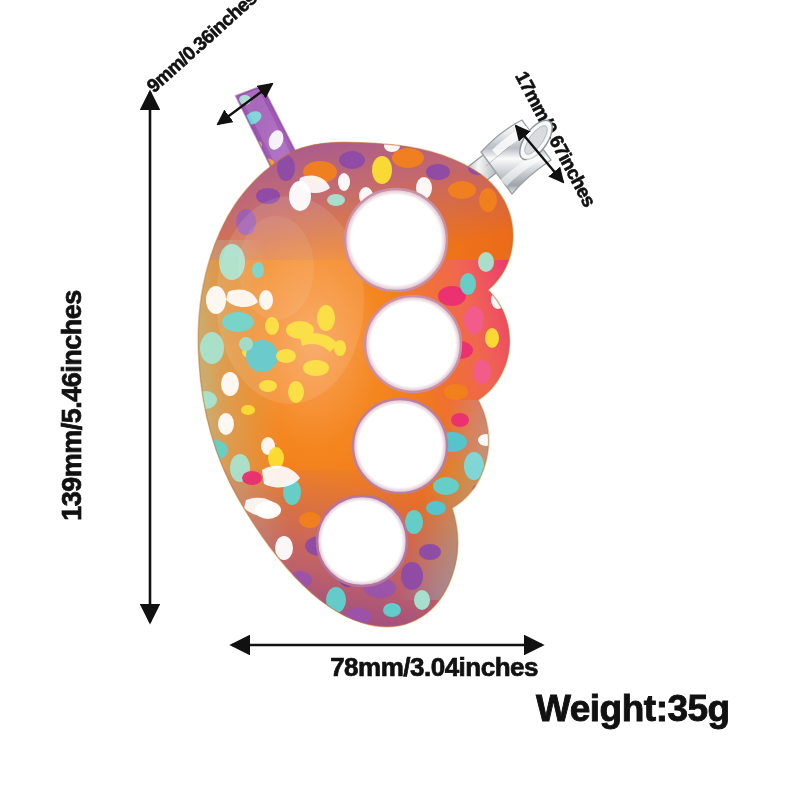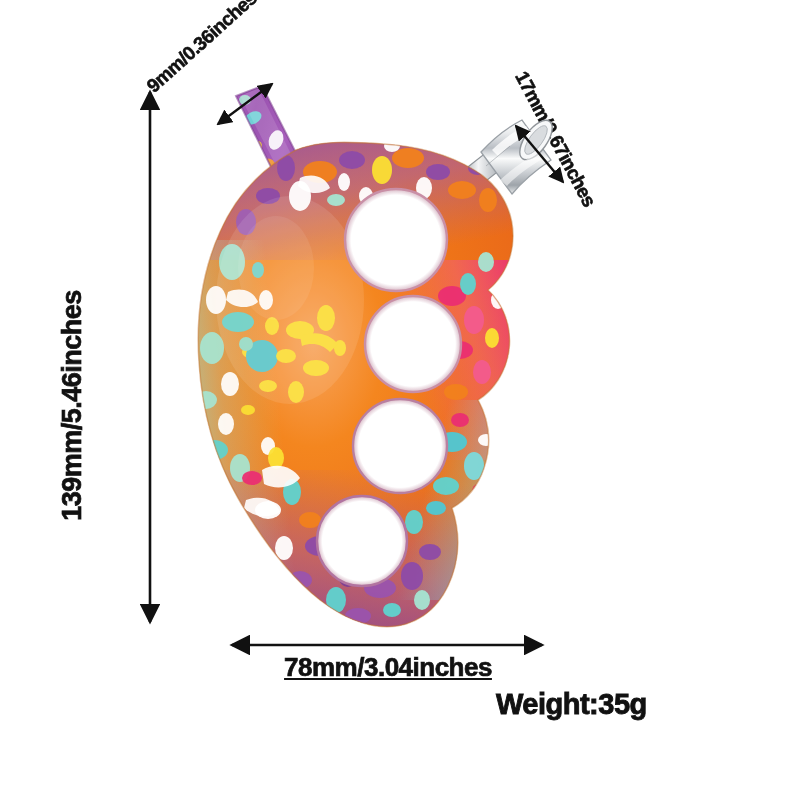--- a/index.html
+++ b/index.html
@@ -56,30 +56,29 @@
     font-size: 19px;
     transform: rotate(62deg);
     transform-origin: 0% 50%;
     -webkit-text-stroke: 0.6px #111111;
   }
 
   #label-width {
     left: 238px;
     top: 652px;
     width: 300px;
-    text-align: center;
+    text-align: right;
     font-size: 26px;
-    text-decoration: underline;
     -webkit-text-stroke: 0.7px #111111;
   }
 
   #label-weight {
-    left: 496px;
+    left: 536px;
     top: 688px;
-    font-size: 29px;
+    font-size: 37px;
     -webkit-text-stroke: 0.9px #111111;
   }
 
   
   #arrows, #product {
     position: absolute;
     left: 0;
     top: 0;
     width: 800px;
     height: 800px;

